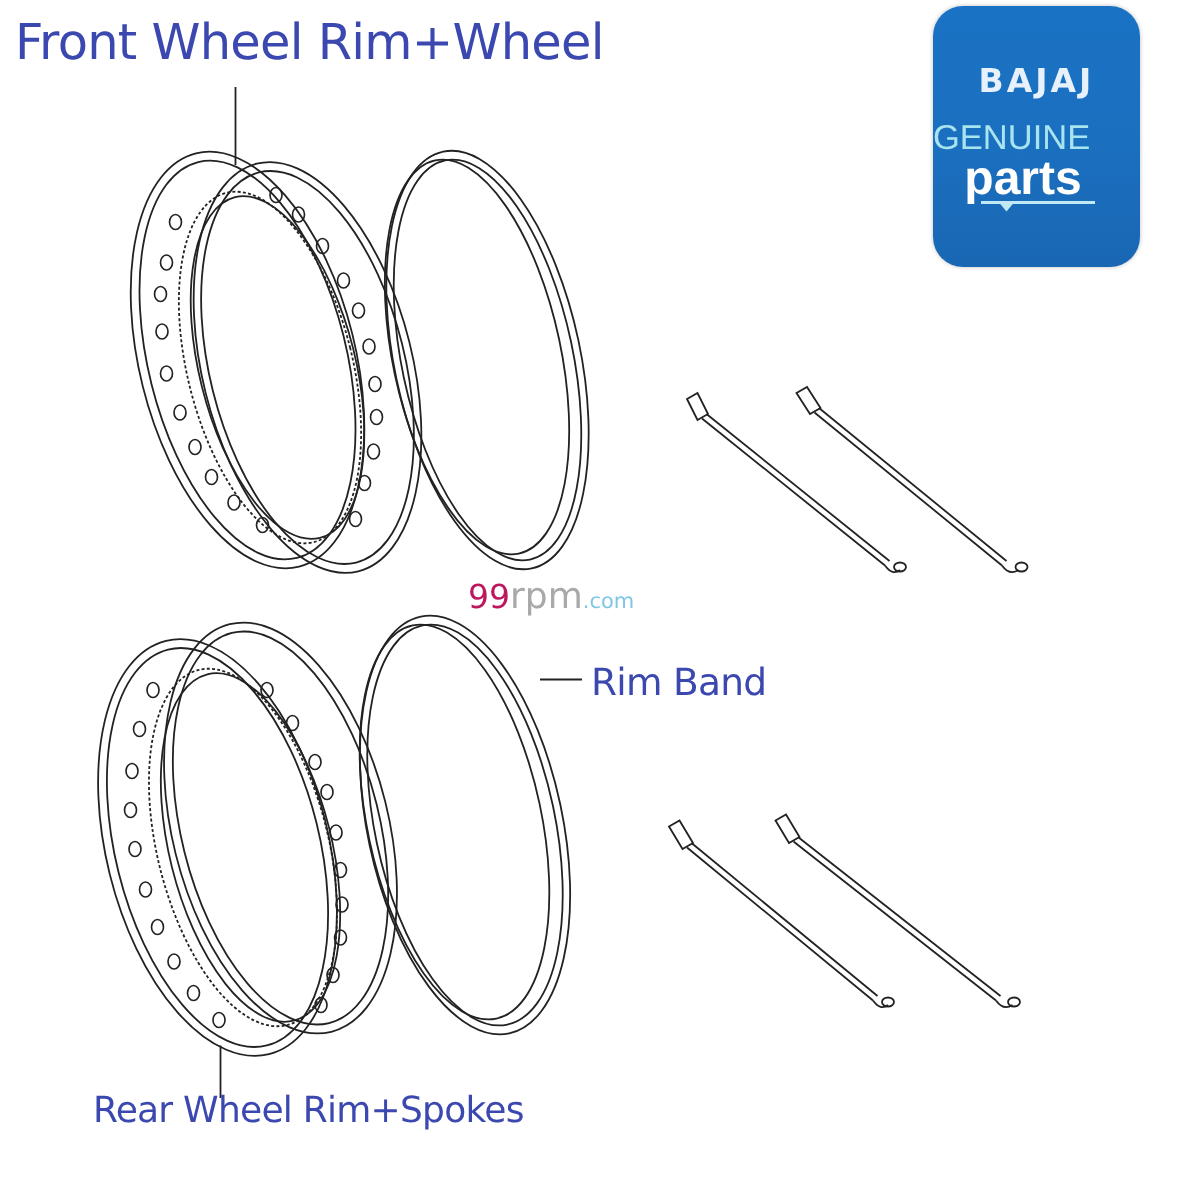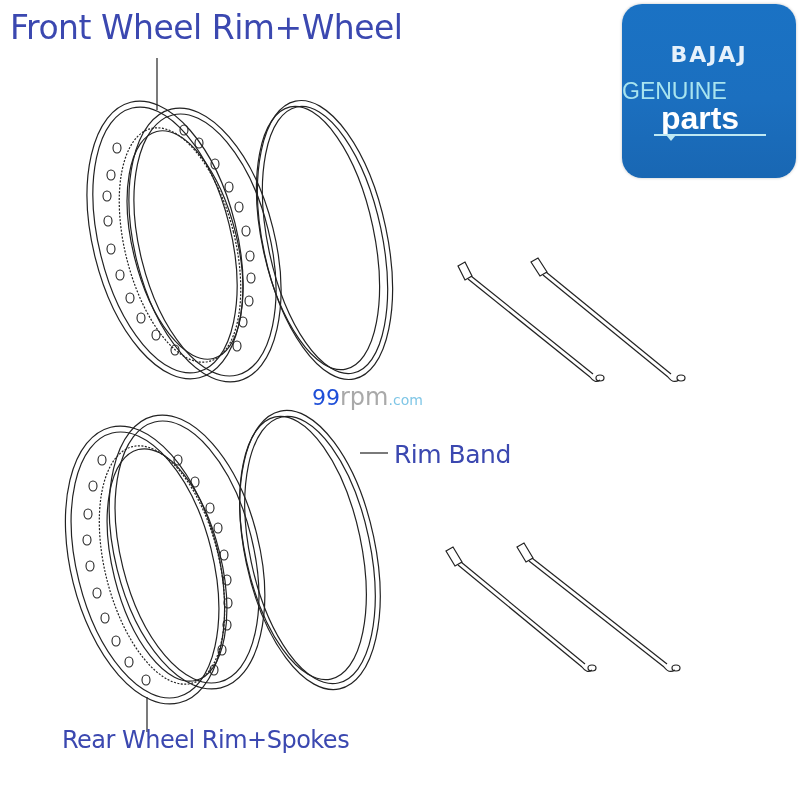--- a/index.html
+++ b/index.html
@@ -1,30 +1,30 @@
 <!DOCTYPE html>
 <html><head>
 <meta charset="utf-8">
 <style>
   html, body { margin:0; padding:0; background:#ffffff; }
   body { width:800px; height:800px; position:relative; overflow:hidden; font-family:"DejaVu Sans", sans-serif; }
   .label { position:absolute; color:#3b48b0; font-family:"DejaVu Sans", sans-serif; white-space:nowrap; letter-spacing:-0.5px; }
   #lbl-front { left:10px; top:8px; font-size:33px; }
   #lbl-rear { left:62px; top:726px; font-size:24px; }
   #lbl-band { left:394px; top:440px; font-size:25px; }
-  #logo { position:absolute; left:622px; top:4px; width:174px; height:174px; border-radius:20px;
+  #logo { position:absolute; left:622px; top:4px; width:138px; height:174px; border-radius:20px;
           background:linear-gradient(180deg,#1a72c4 0%,#1b6fbf 55%,#1967b3 100%);
           box-shadow:0 0 3px rgba(0,0,0,0.25); }
   #logo .brand { position:absolute; left:0; right:0; top:38px; text-align:center; color:#e6f1fb; font-family:"DejaVu Sans", sans-serif; font-weight:bold; font-size:22px; letter-spacing:2px; }
   #logo .genuine { position:absolute; left:0; right:0; top:74px; text-align:left; color:#a8e4ef; font-family:"Liberation Sans", sans-serif; font-size:23px; }
   #logo .parts { position:absolute; left:0; right:18px; top:96px; text-align:center; color:#ffffff; font-family:"Liberation Sans", sans-serif; font-weight:bold; font-size:32px; }
   #logo .underline { position:absolute; left:32px; right:30px; top:130px; height:2px; background:#bfe9f3; }
   #logo .notch { position:absolute; left:44px; top:131px; width:0; height:0; border-left:5px solid transparent; border-right:5px solid transparent; border-top:6px solid #bfe9f3; }
   #watermark { position:absolute; left:312px; top:383px; font-family:"DejaVu Sans", sans-serif; font-size:22px; letter-spacing:0px; }
-  #watermark .w1 { color:#1d4ed8; }
+  #watermark .w1 { color:#be185d; }
   #watermark .w2 { color:#a9a9a9; font-size:24px; }
   #watermark .w3 { color:#7fc6e6; font-size:14px; }
   svg { position:absolute; left:0; top:0; }
 </style>
 </head>
 <body>
 
 <svg width="800" height="800" viewBox="0 0 800 800" fill="none" stroke="#222" stroke-width="1.2">
 
   <g>

